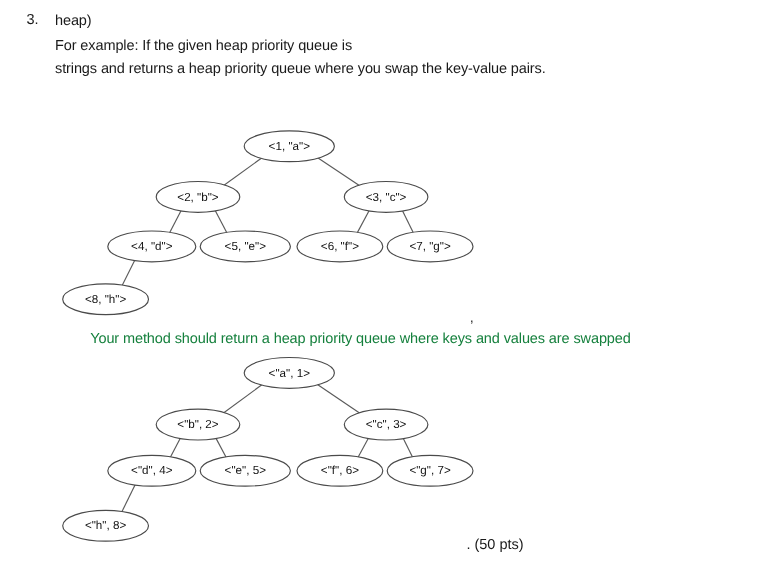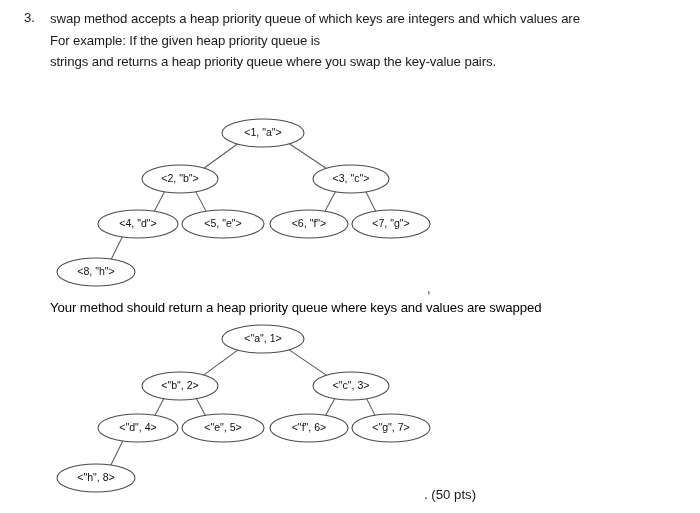--- a/index.html
+++ b/index.html
@@ -84,32 +84,33 @@
     position: absolute;
     font-size: 13.2px;
     line-height: 16px;
     color: #1a1a1a;
     white-space: nowrap;
   }
   .mid-text {
     position: absolute;
     font-size: 13.2px;
     line-height: 18px;
-    color: #000000;
+    color: #15803d;
     white-space: nowrap;
     letter-spacing: -0.1px;
+    margin-left: 32px;
   }
 </style>
 </head>
 <body>
 
 <div id="question-block">
   <div class="q-number">3.</div>
   <div class="q-lines">
-    <div class="q-line">swap method accepts a heap priority queue of which keys are integers and which values are</div>
+    <div class="q-line">heap)</div>
     <div class="q-line">For example: If the given heap priority queue is</div>
     <div class="q-line">strings and returns a heap priority queue where you swap the key-value pairs.</div>
   </div>
 </div>
 
 <div class="tree" id="tree-before" style="top:0;">
   <svg width="700" height="300" id="svg-before">
       <g>
         <line x1="243.27655469856805" y1="139.78647117469728" x2="198.28026637693694" y2="172.21352882530272" class="edge-line"></line>
         <line x1="282.9843837613394" y1="139.48555893081164" x2="332.4778882211976" y2="172.51444106918836" class="edge-line"></line>

